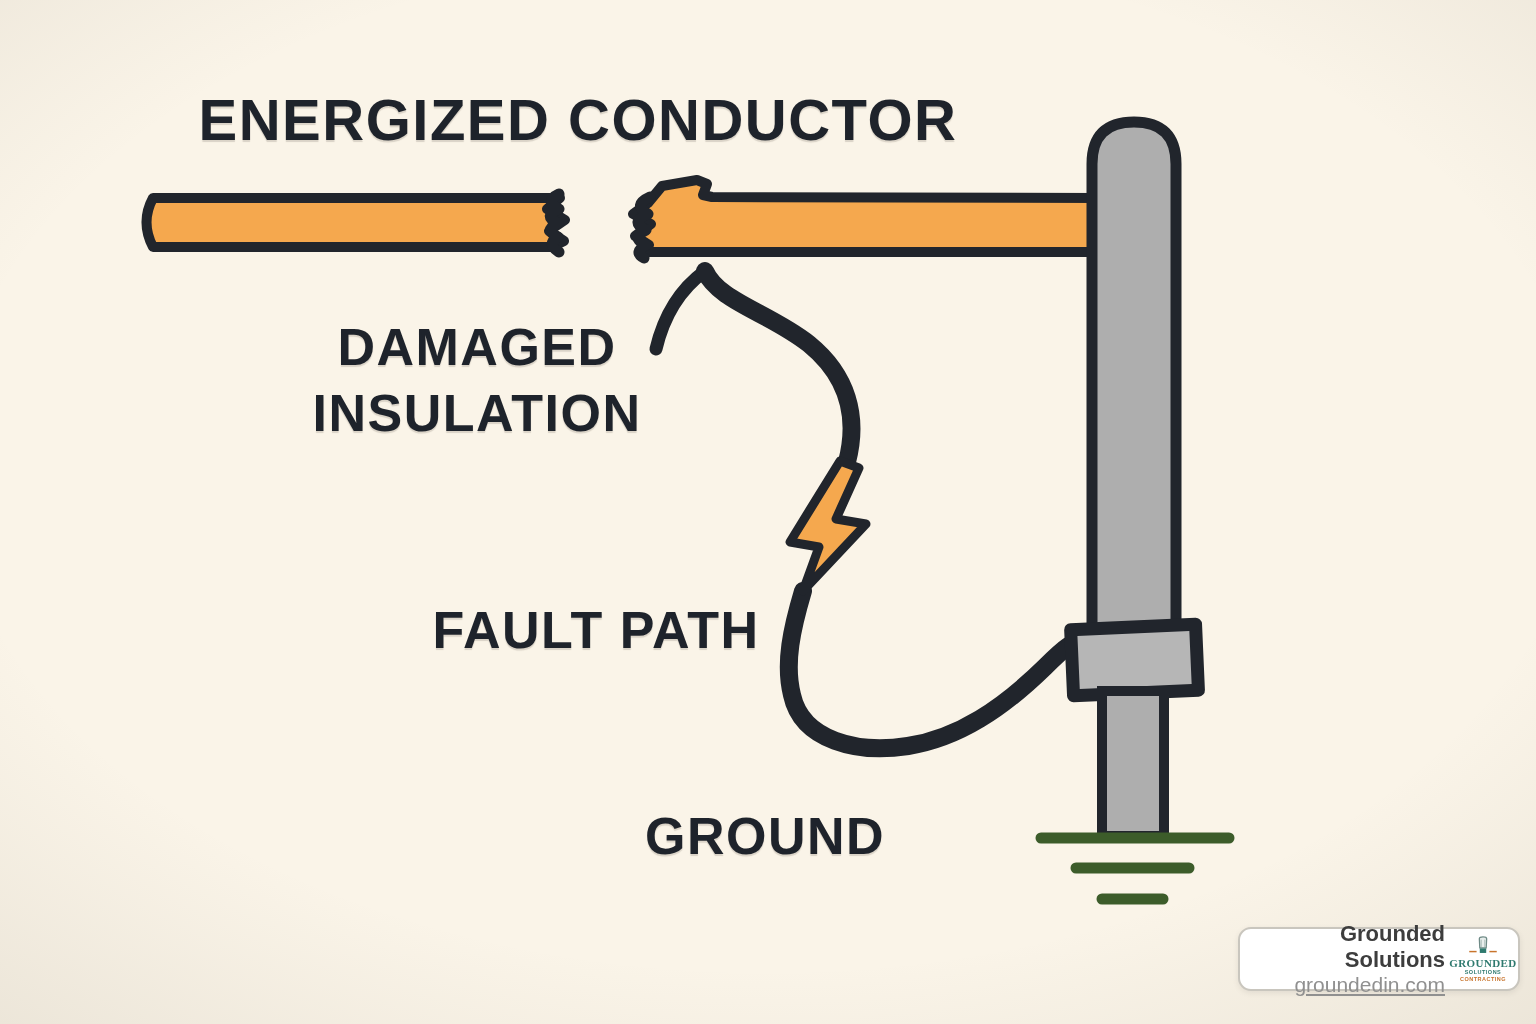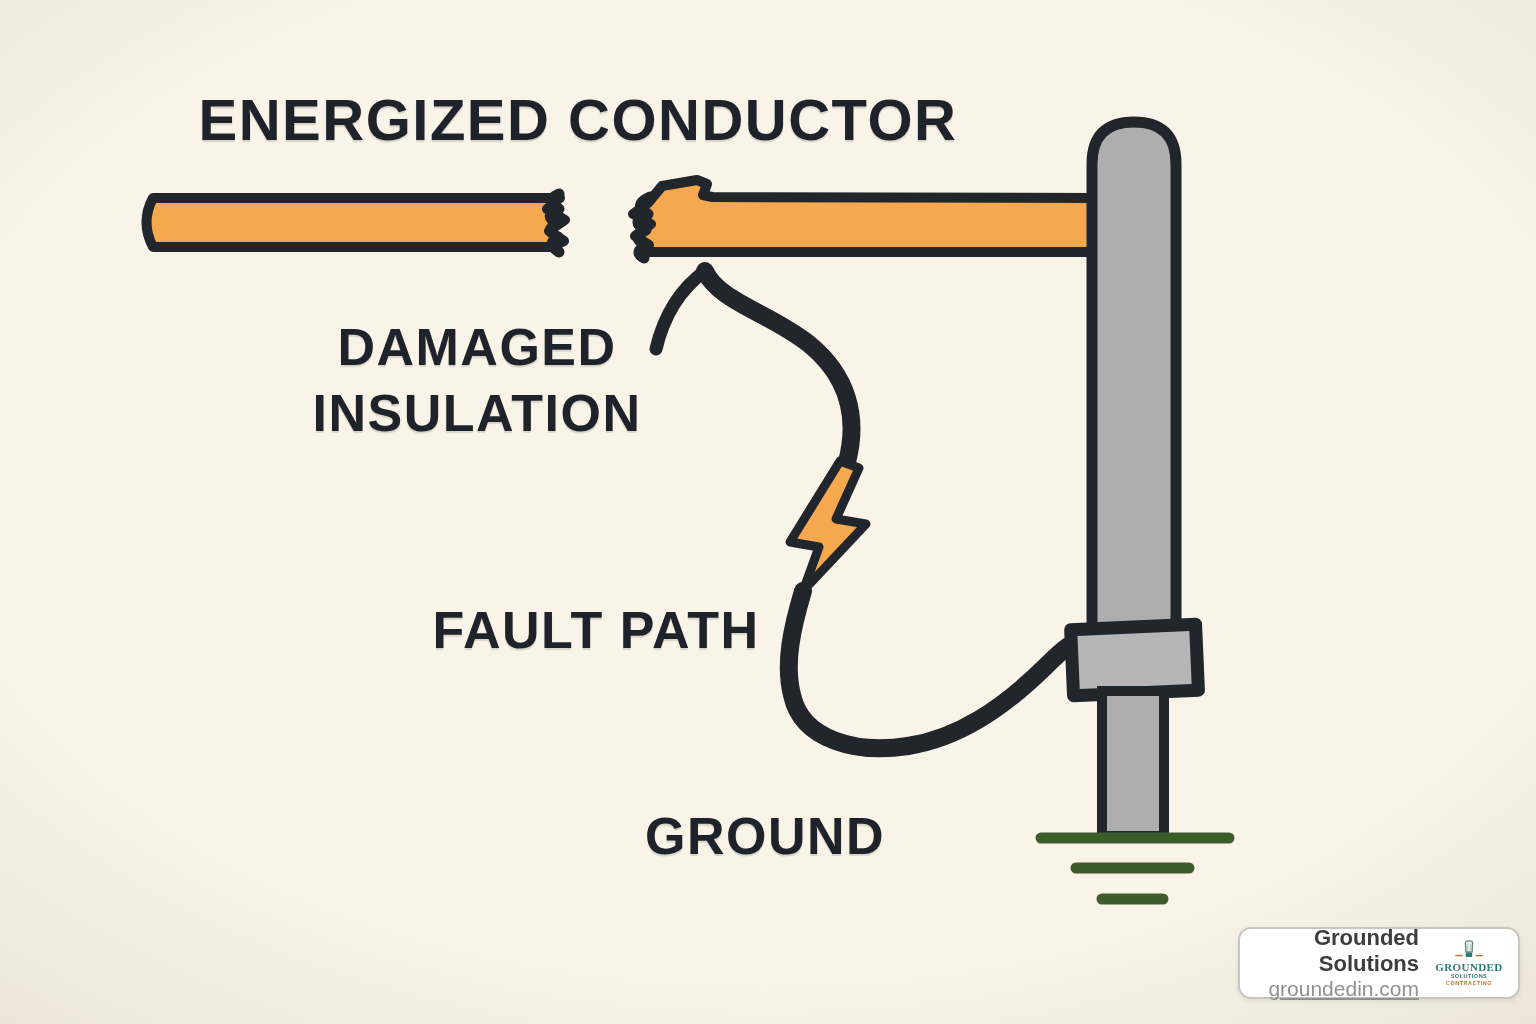--- a/index.html
+++ b/index.html
@@ -57,40 +57,39 @@
   .rod-shape    { fill: var(--pole-gray); stroke: var(--outline-black); stroke-width: 10; }
   .wire         { fill: none; stroke: var(--outline-black); stroke-width: 18; stroke-linecap: round; }
   .pointer      { fill: none; stroke: var(--outline-black); stroke-width: 13; stroke-linecap: round; }
   .bolt         { fill: var(--conductor-orange); stroke: var(--outline-black); stroke-width: 9; stroke-linejoin: round; }
   .gline        { stroke: var(--ground-green); stroke-width: 11; stroke-linecap: round; }
 
   
   .watermark {
     position: absolute;
     left: 1238px; top: 927px;
-    width: 282px; height: 72px;
+    width: 282px; height: 64px;
     background: #FFFFFF;
     border: 2px solid #C9C6BE;
     border-radius: 13px;
     box-shadow: 0 2px 6px rgba(0,0,0,0.08);
     z-index: 6;
     display: flex;
     align-items: center;
     justify-content: flex-end;
-    padding: 0 18px 0 6px;
+    padding: 0 4px 0 6px;
     gap: 7px;
   }
   .wm-text { text-align: right; }
   .wm-company { font-size: 22px; font-weight: bold; color: #3D3D3D; line-height: 26px; }
   .wm-site    { font-size: 21px; color: #909090; line-height: 24px; text-decoration: underline; }
   .wm-logo {
     width: 62px;
     display: flex; flex-direction: column; align-items: center;
     line-height: 1;
-    margin-left: 12px;
   }
   .wm-logo-bulb { height: 22px; }
   .wm-logo-name { font-size: 11px; font-weight: bold; color: #2F7A6F; letter-spacing: 0.4px; font-family: "Liberation Serif", serif; }
   .wm-logo-sub  { font-size: 5.5px; font-weight: bold; color: #2F7A6F; letter-spacing: 0.5px; margin-top: 1px; }
   .wm-logo-sub2 { font-size: 5.5px; font-weight: bold; color: #C8742C; letter-spacing: 0.5px; margin-top: 1px; }
 </style>
 </head>
 <body>
 
 <div class="stage">

